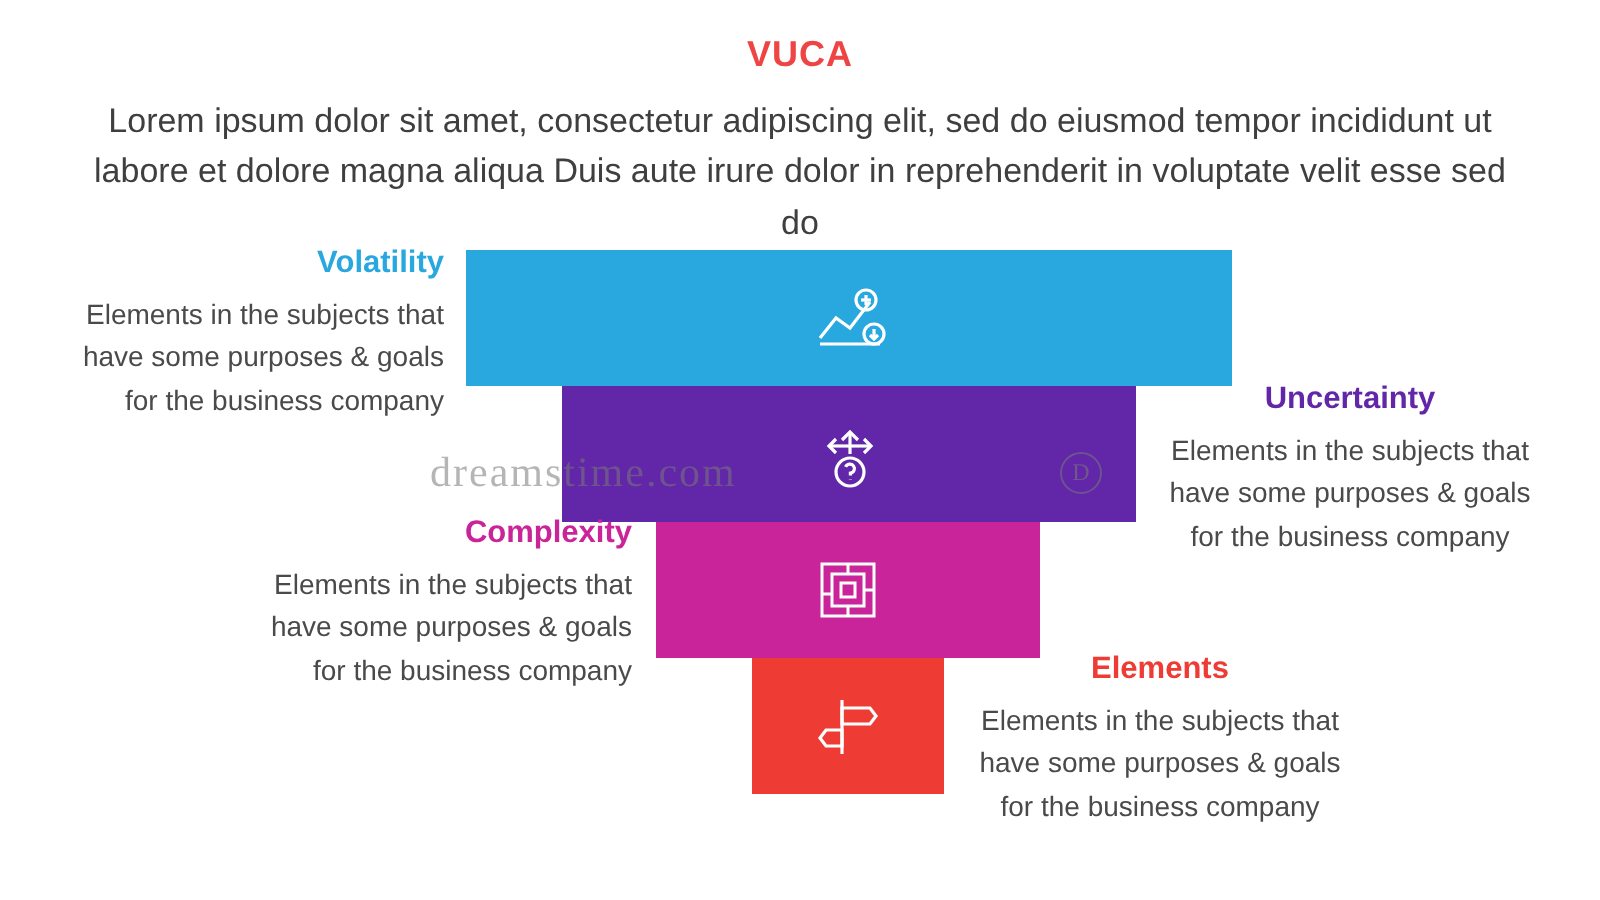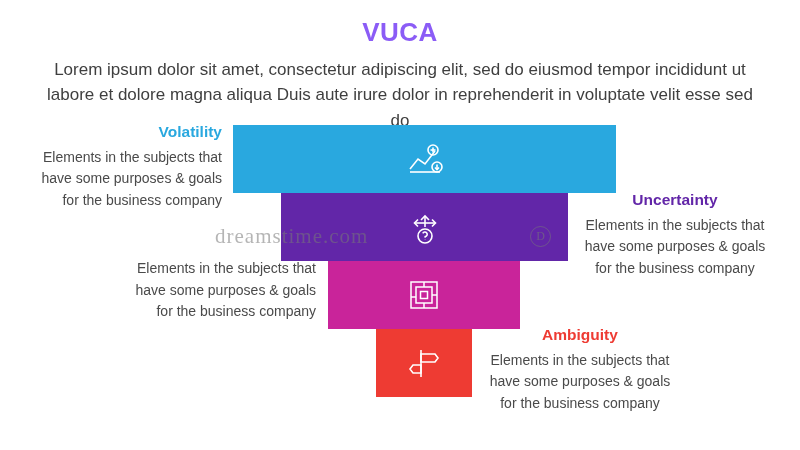--- a/index.html
+++ b/index.html
@@ -20,23 +20,23 @@
     width: 800px;
     height: 450px;
   }
 
   
   .header {
     padding-top: 18px;
     text-align: center;
   }
   .title {
-    font-size: 26px;
+    font-size: 18px;
     font-weight: bold;
-    color: #8b5cf6;
+    color: #ef4444;
     letter-spacing: 0.5px;
     line-height: 1.1;
     margin: 0;
   }
   .subtitle {
     margin: 10px auto 0 auto;
     width: 722px;
     font-size: 17px;
     line-height: 1.5;
     color: #3f3f3f;
@@ -251,25 +251,26 @@
       <div class="heading">Volatility</div>
       <div class="desc">Elements in the subjects that have  some purposes &amp; goals for the  business company</div>
     </div>
 
     <div class="block block-right block-uncertainty">
       <div class="heading">Uncertainty</div>
       <div class="desc">Elements in the subjects that have  some purposes &amp; goals for the  business company</div>
     </div>
 
     <div class="block block-left block-complexity">
+      <div class="heading">Complexity</div>
       <div class="desc">Elements in the subjects that have  some purposes &amp; goals for the  business company</div>
     </div>
 
     <div class="block block-right block-ambiguity">
-      <div class="heading">Ambiguity</div>
+      <div class="heading">Elements</div>
       <div class="desc">Elements in the subjects that have  some purposes &amp; goals for the  business company</div>
     </div>
 
   </div>
 
   <div class="watermark">
     <div class="wm-text">dreamstime.com</div>
     <div class="wm-mark">D</div>
   </div>
 

